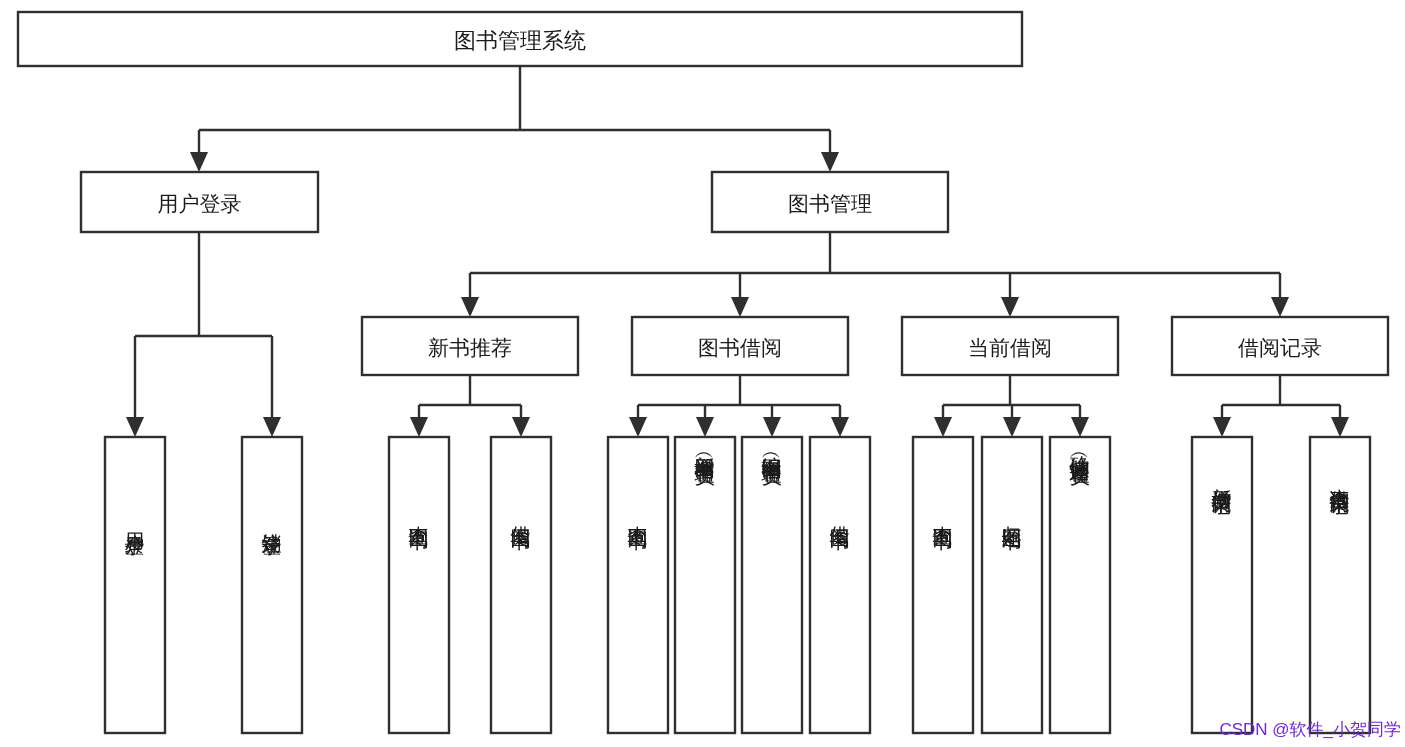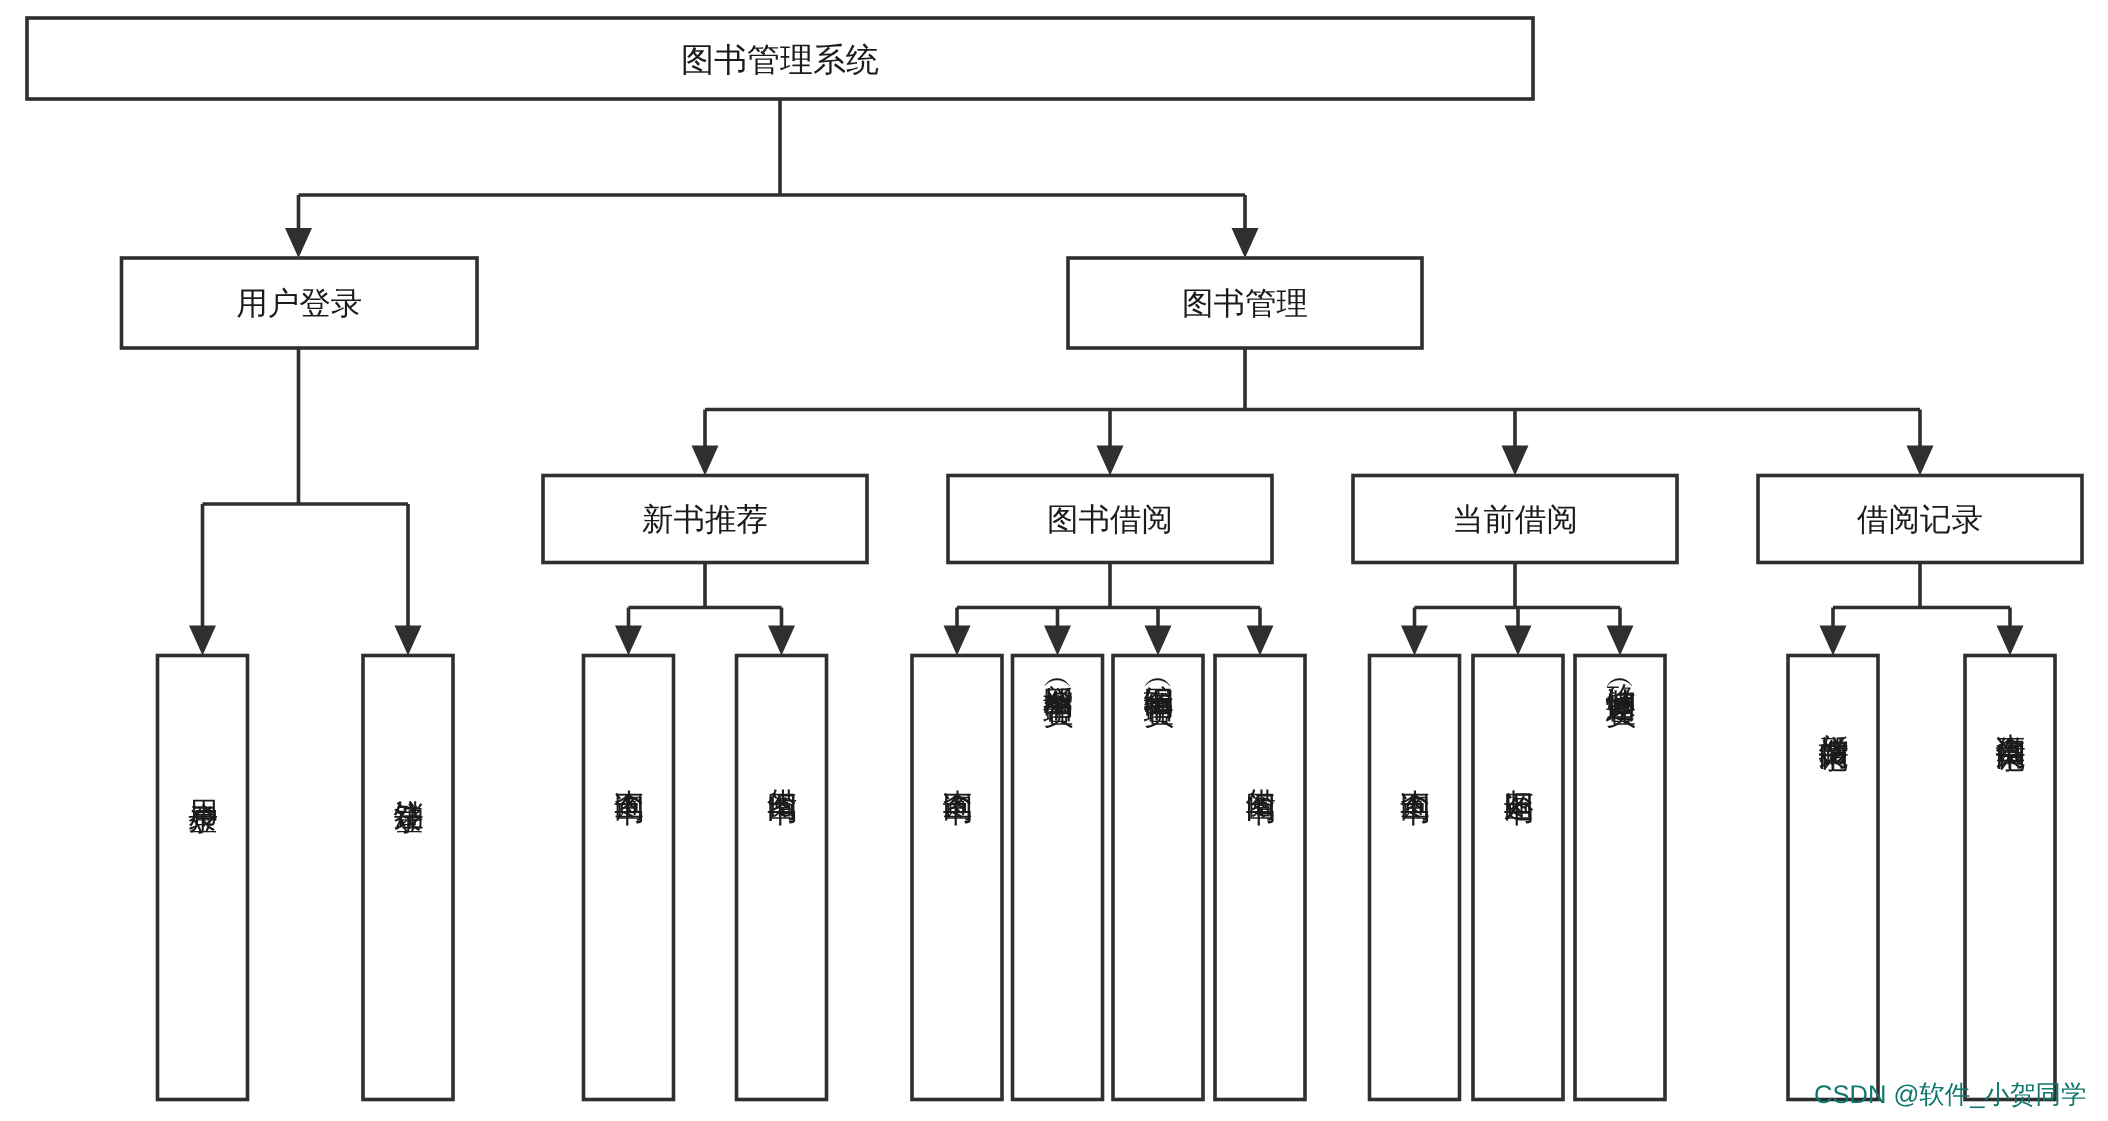--- a/index.html
+++ b/index.html
@@ -56,25 +56,25 @@
     stroke-width: 2.4;
     fill: none;
     stroke-linecap: butt;
   }
   .arrow-head {
     fill: #2f2f2f;
     stroke: none;
   }
   .watermark {
     position: absolute;
-    right: 14px;
+    right: 4px;
     bottom: 6px;
     font-family: "Liberation Sans", "DejaVu Sans", sans-serif;
     font-size: 17px;
-    color: #0f766e;
+    color: #6d28d9;
     white-space: nowrap;
     user-select: none;
     pointer-events: none;
   }
 </style>
 </head>
 <body>
 
 <div id="diagram-root">
 

